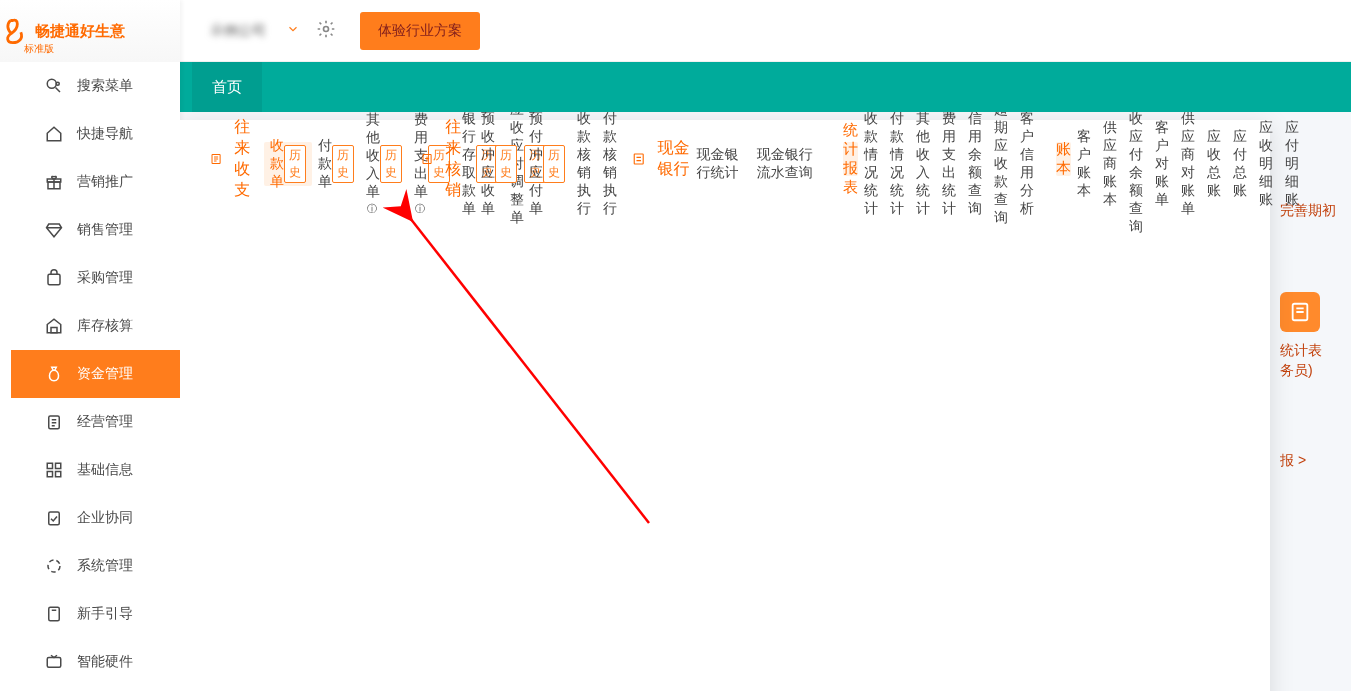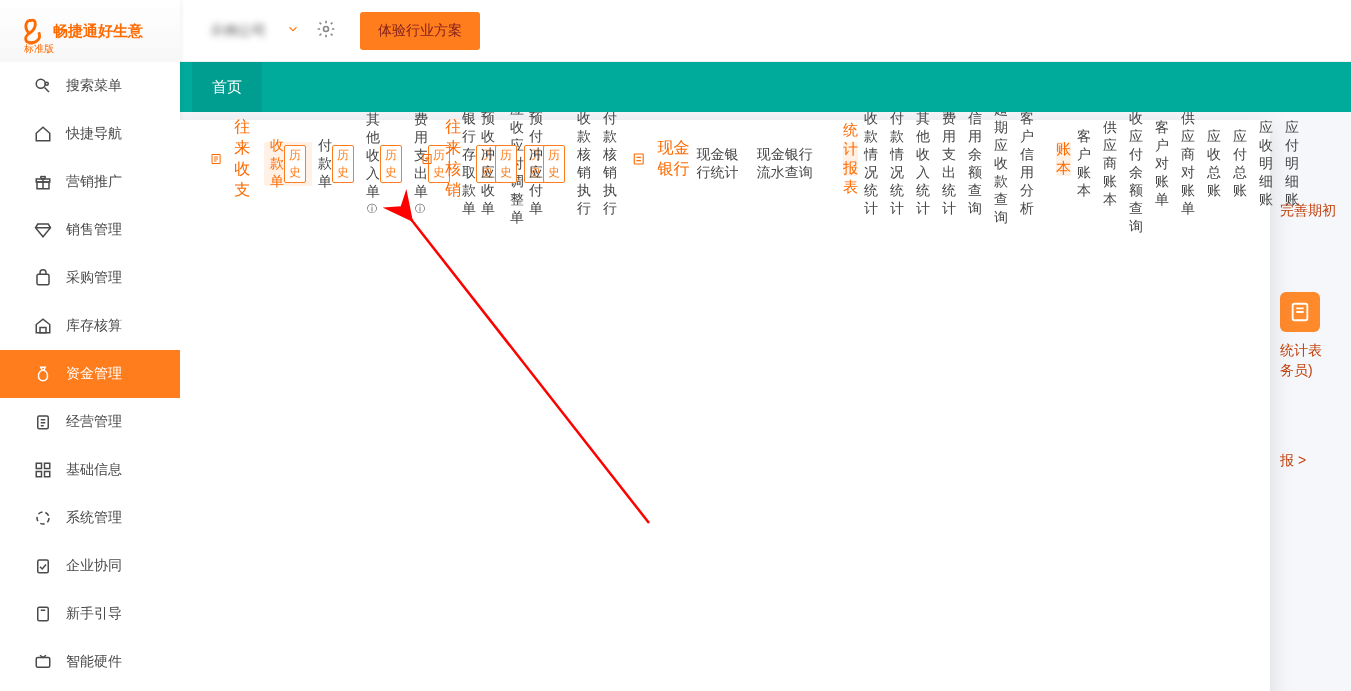--- a/index.html
+++ b/index.html
@@ -26,21 +26,21 @@
       box-shadow: 2px 0 4px rgba(0,0,0,0.05);
       display: flex;
       flex-direction: column;
       flex-shrink: 0;
       z-index: 2;
     }
     .logo-area {
       height: 62px;
       display: flex;
       align-items: center;
-      padding-left: 19px;
+      padding-left: 1px;
       background: linear-gradient(180deg, #fff, #f7f7f7);
     }
     .logo-icon {
       width: 28px;
       height: 28px;
       color: #ff6a00;
       margin-right: 6px;
     }
     .logo-text {
       font-size: 15px;
@@ -60,20 +60,21 @@
     }
     .sidebar-item {
       height: 48px;
       display: flex;
       align-items: center;
       padding-left: 34px;
       color: #4a4a4a;
       font-size: 14px;
       cursor: pointer;
       position: relative;
+      margin-left: 11px;
     }
     .sidebar-item.active {
       background: #ff7d1c;
       color: #fff;
       align-items: center;
     }
     .sidebar-icon {
       width: 18px;
       height: 18px;
       margin-right: 14px;
@@ -356,30 +357,30 @@
         <svg class="sidebar-icon" viewBox="0 0 24 24" fill="none" stroke="currentColor" stroke-width="2">
             <rect x="3" y="3" width="7" height="7"></rect>
             <rect x="14" y="3" width="7" height="7"></rect>
             <rect x="3" y="14" width="7" height="7"></rect>
             <rect x="14" y="14" width="7" height="7"></rect>
           </svg>
         <span>基础信息</span>
       </div>
       <div class="sidebar-item">
         <svg class="sidebar-icon" viewBox="0 0 24 24" fill="none" stroke="currentColor" stroke-width="2">
-            <circle cx="12" cy="12" r="8" stroke-dasharray="6 4"></circle>
-          </svg>
-        <span>系统管理</span>
-      </div>
-      <div class="sidebar-item">
-        <svg class="sidebar-icon" viewBox="0 0 24 24" fill="none" stroke="currentColor" stroke-width="2">
             <rect x="5" y="4" width="14" height="17" rx="2"></rect>
             <path d="M8 13 L11 16 L16 10"></path>
           </svg>
         <span>企业协同</span>
+      </div>
+      <div class="sidebar-item">
+        <svg class="sidebar-icon" viewBox="0 0 24 24" fill="none" stroke="currentColor" stroke-width="2">
+            <circle cx="12" cy="12" r="8" stroke-dasharray="6 4"></circle>
+          </svg>
+        <span>系统管理</span>
       </div>
       <div class="sidebar-item">
         <svg class="sidebar-icon" viewBox="0 0 24 24" fill="none" stroke="currentColor" stroke-width="2">
             <rect x="5" y="3" width="14" height="18" rx="2"></rect>
             <path d="M9 7 H15"></path>
           </svg>
         <span>新手引导</span>
       </div>
       <div class="sidebar-item">
         <svg class="sidebar-icon" viewBox="0 0 24 24" fill="none" stroke="currentColor" stroke-width="2">

